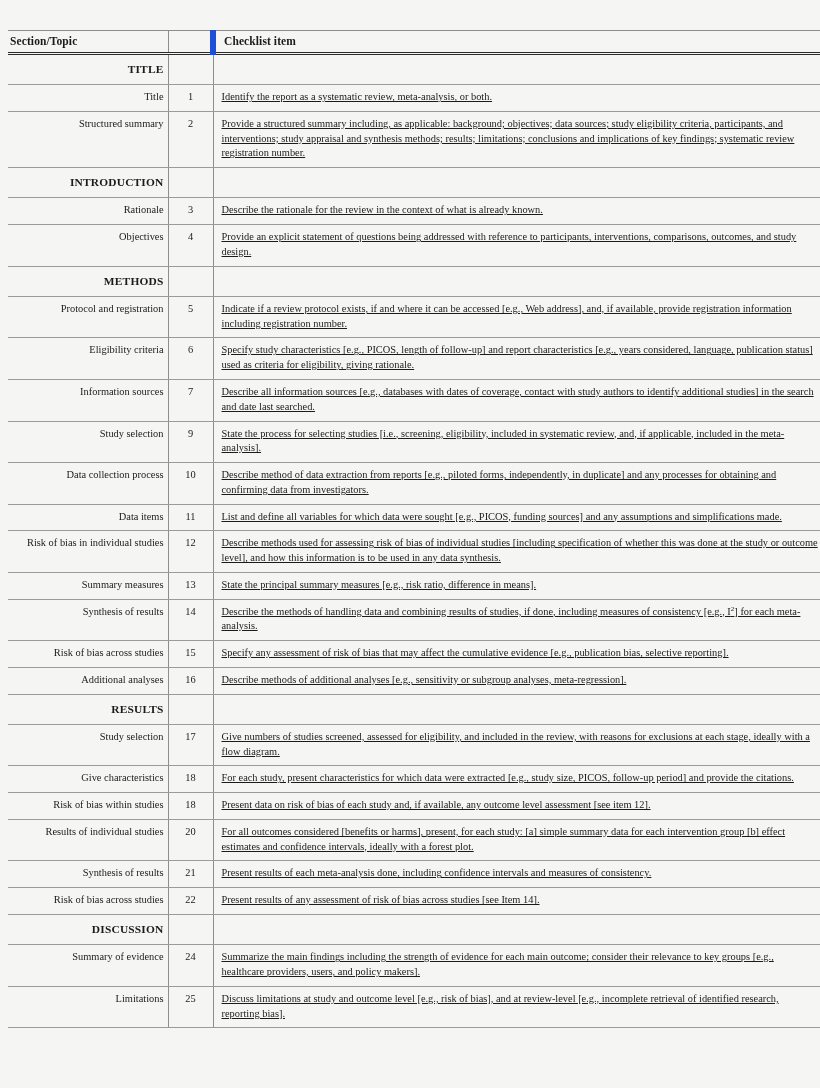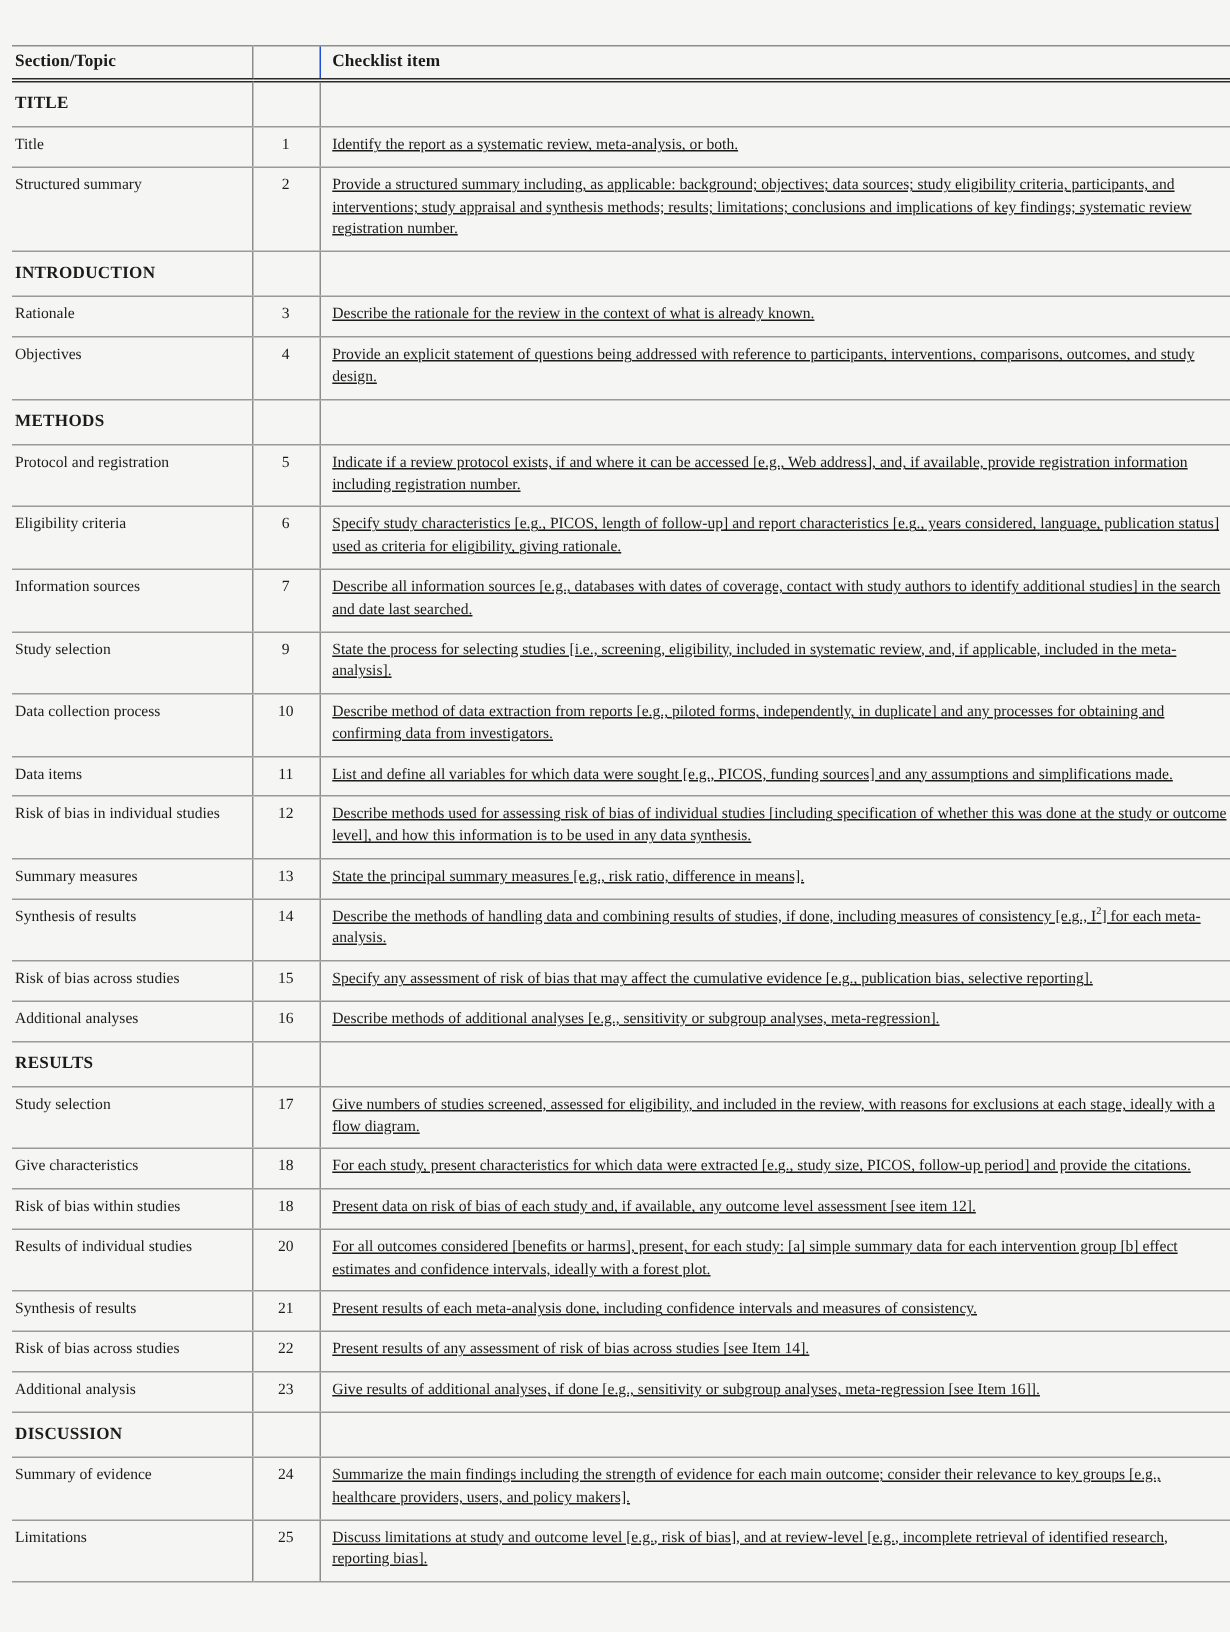--- a/index.html
+++ b/index.html
@@ -32,34 +32,35 @@
     font-size: 11.5px;
     text-align: left;
     padding: 4px 6px 5px 6px;
     border-top: 1px solid #8d8d8d;
     vertical-align: bottom;
     letter-spacing: 0.1px;
     margin-left: 13px;
   }
   thead th.c-topic  { padding-left: 2px; }
   thead th.c-num    { border-left: 1px solid #8d8d8d; }
-  thead th.c-item   { border-left: 1px solid #1d4ed8; padding-left: 8px; }
+  thead th.c-item   { border-left: 6px solid #1d4ed8; padding-left: 8px; }
   thead tr.head-row th { border-bottom: 3px double #2b2b2b; }
 
   
   tbody td {
     font-size: 10.4px;
     line-height: 1.42;
     vertical-align: top;
     padding: 5px 6px 6px 6px;
     border-bottom: 1px solid #9a9a9a;
   }
   tbody td.c-topic {
     padding-left: 2px;
     padding-right: 4px;
+    text-align: right;
   }
   tbody td.c-num {
     border-left: 1px solid #8d8d8d;
     text-align: center;
     padding-left: 2px;
     padding-right: 2px;
   }
   tbody td.c-item {
     border-left: 1px solid #8d8d8d;
     padding-left: 8px;
@@ -214,25 +215,20 @@
       <tr class="item-row">
         <td class="c-topic">Synthesis of results</td>
         <td class="c-num">21</td>
         <td class="c-item">Present results of each meta-analysis done, including confidence intervals and measures of consistency.</td>
       </tr>
       <tr class="item-row">
         <td class="c-topic">Risk of bias across studies</td>
         <td class="c-num">22</td>
         <td class="c-item">Present results of any assessment of risk of bias across studies [see Item 14].</td>
       </tr>
-      <tr class="item-row">
-        <td class="c-topic">Additional analysis</td>
-        <td class="c-num">23</td>
-        <td class="c-item">Give results of additional analyses, if done [e.g., sensitivity or subgroup analyses, meta-regression [see Item 16]].</td>
-      </tr>
       <tr class="section-row">
         <td class="c-topic">DISCUSSION</td>
         <td class="c-num"></td>
         <td class="c-item"></td>
       </tr>
       <tr class="item-row">
         <td class="c-topic">Summary of evidence</td>
         <td class="c-num">24</td>
         <td class="c-item">Summarize the main findings including the strength of evidence for each main outcome; consider their relevance to key groups [e.g., healthcare providers, users, and policy makers].</td>
       </tr>

